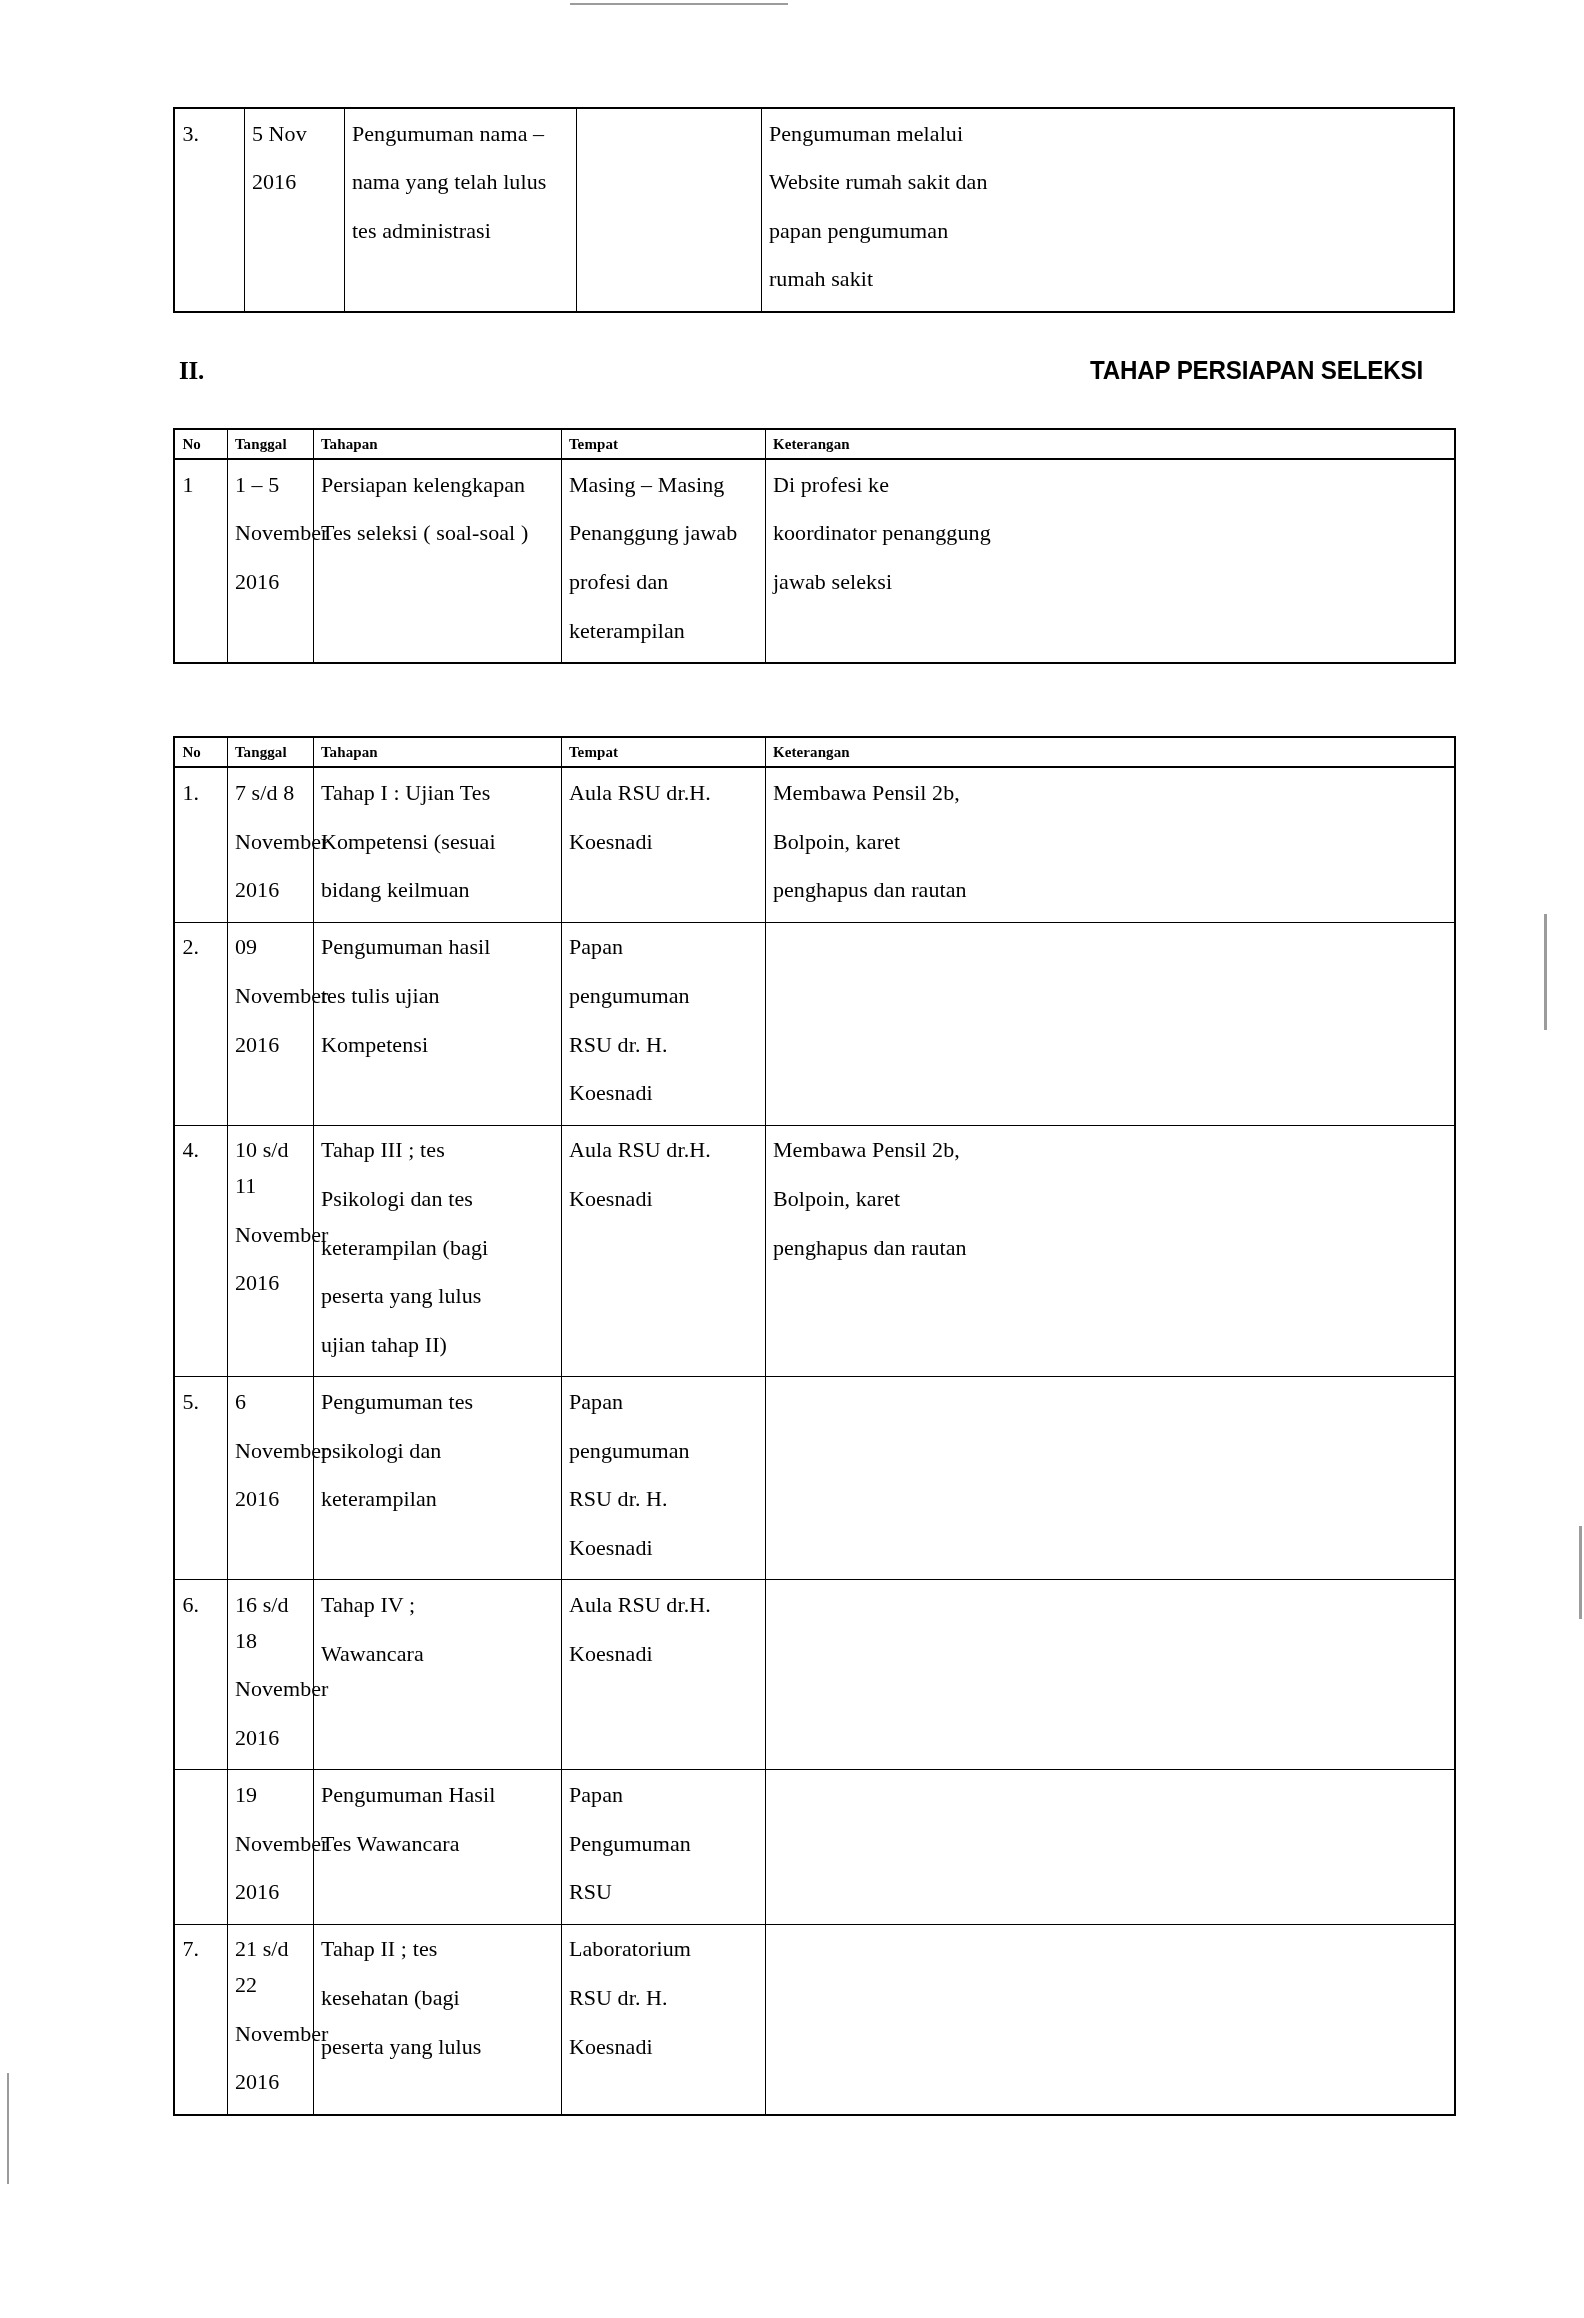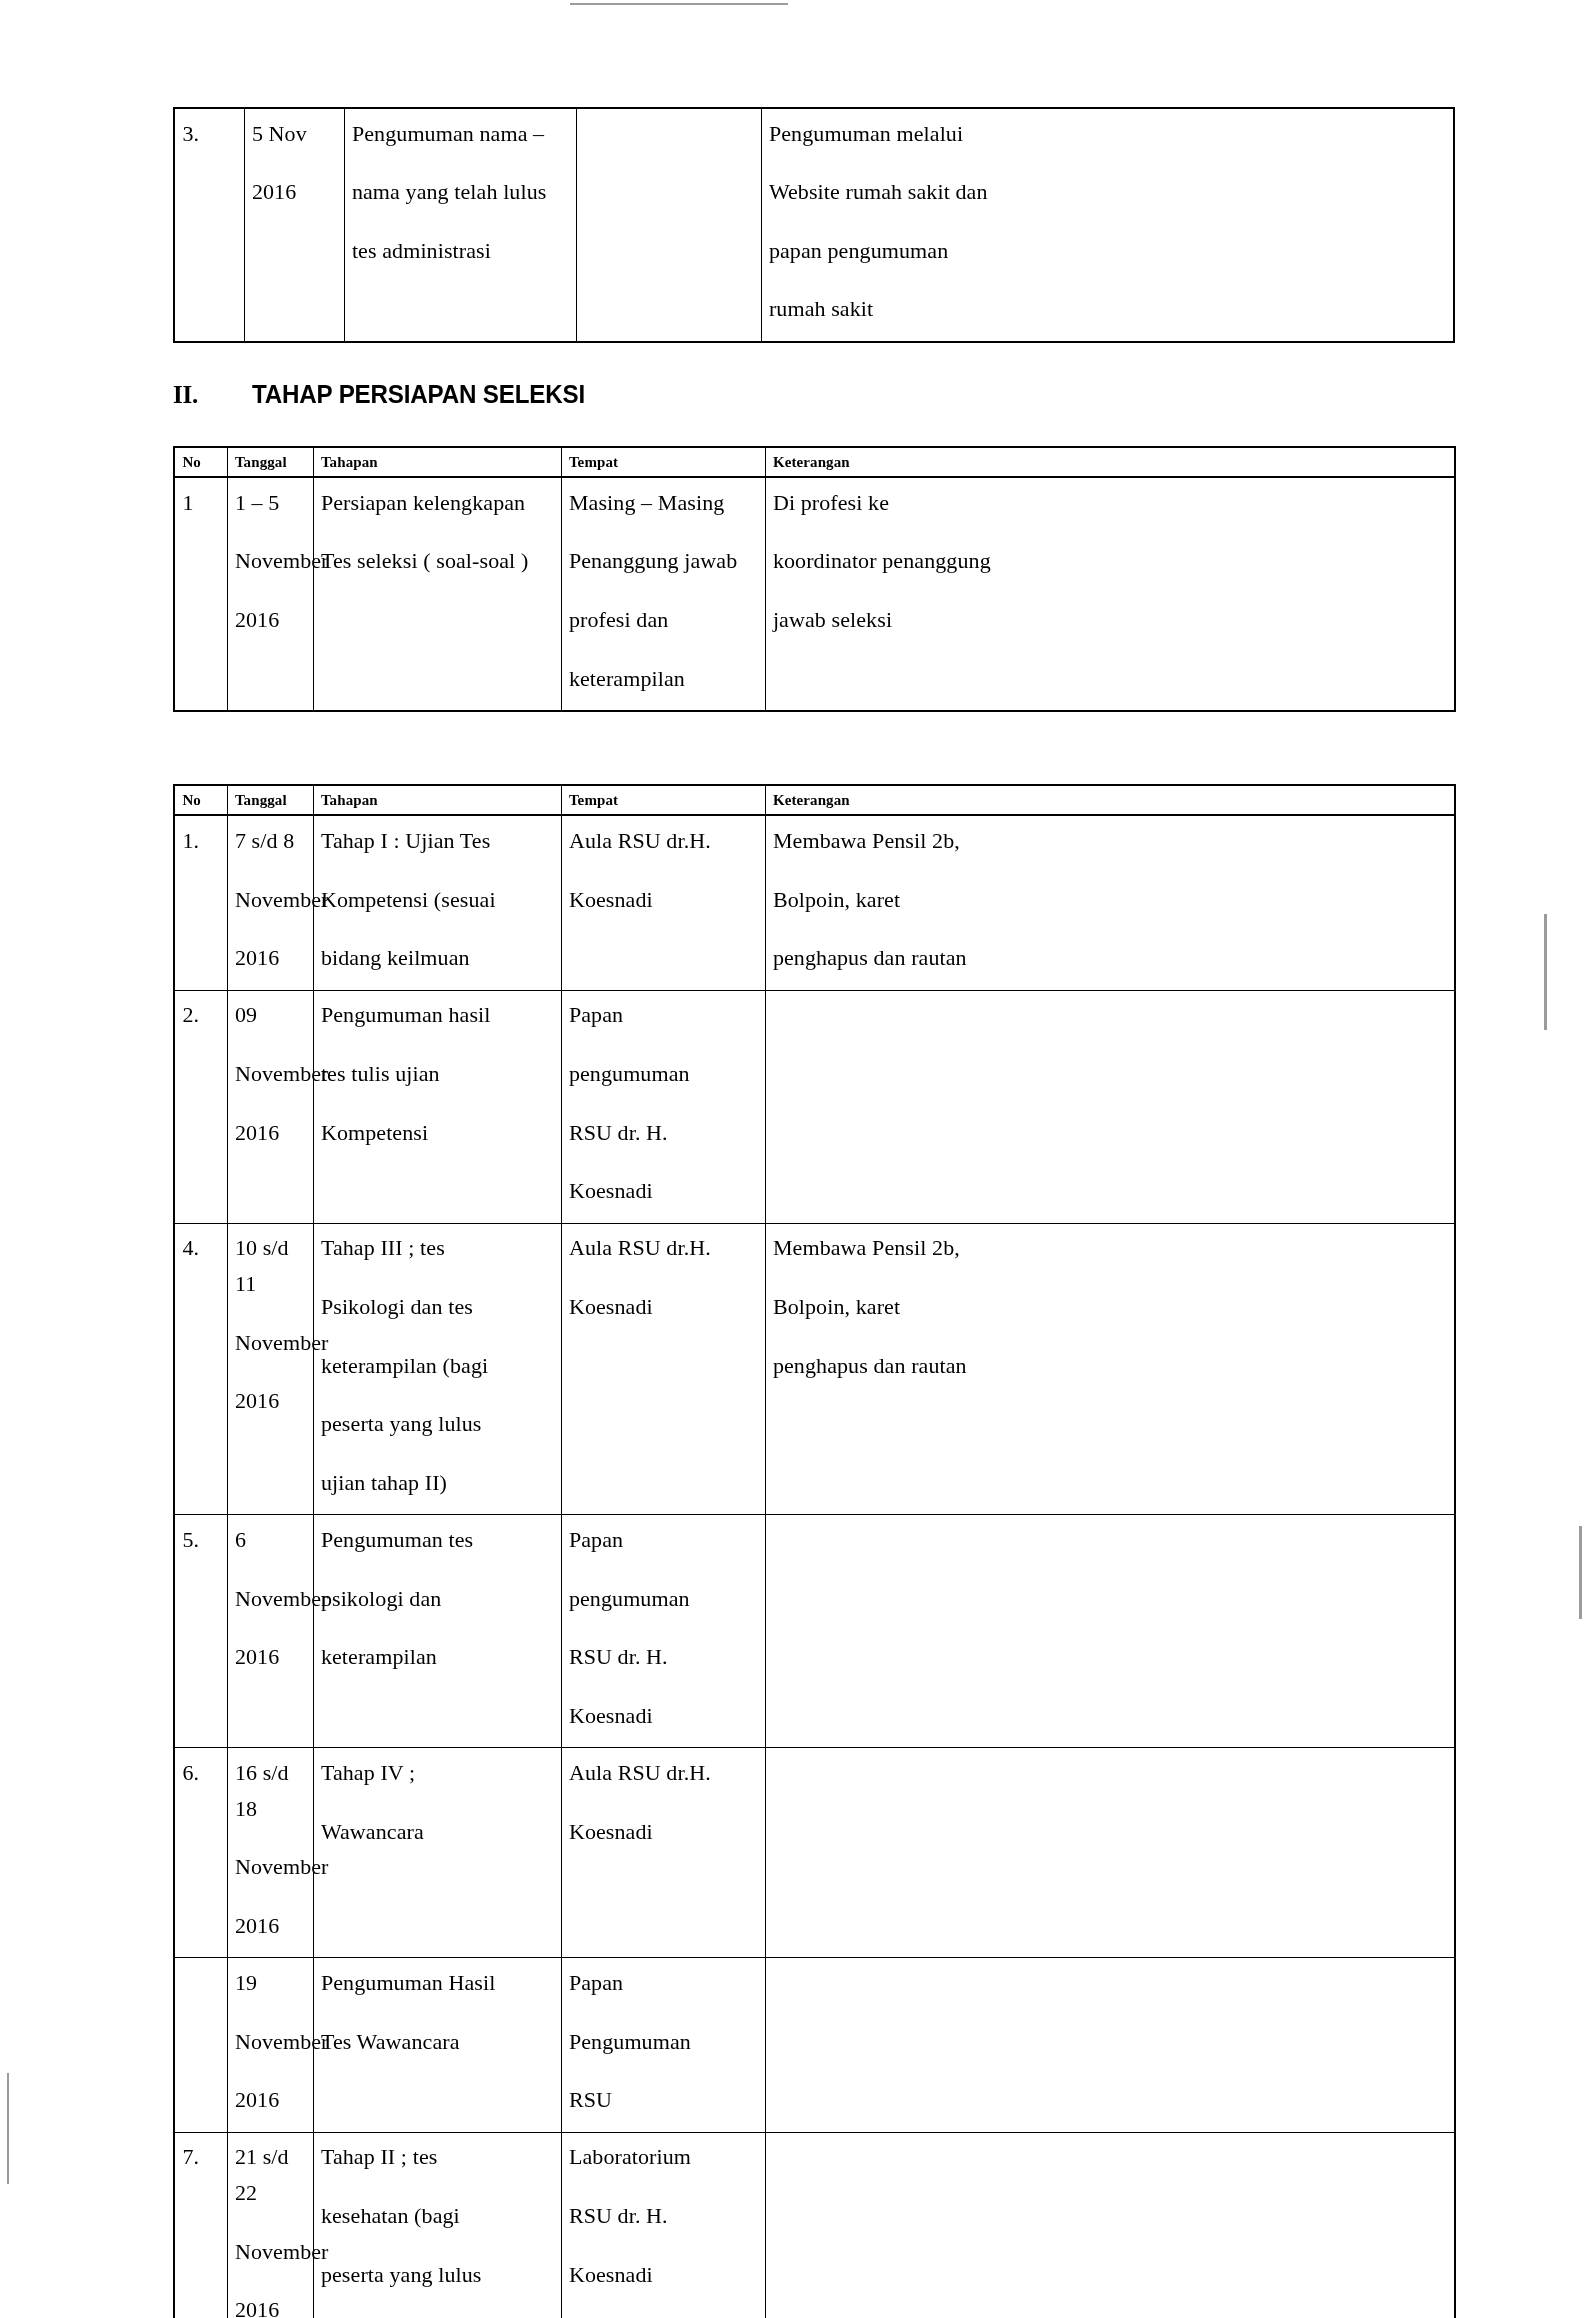--- a/index.html
+++ b/index.html
@@ -69,32 +69,33 @@
   col.c-ket  { width: 690px; }
 
   
   col.t1-no  { width: 70px; }
   col.t1-tgl { width: 100px; }
   col.t1-thp { width: 232px; }
   col.t1-tmp { width: 185px; }
   col.t1-ket { width: 693px; }
 
   .cellline { display: block; }
-  .cellline + .cellline { margin-top: 23px; }
+  .cellline + .cellline { margin-top: 13px; }
 
   
   .section-heading {
     display: flex;
     align-items: baseline;
     font-family: "Liberation Sans", "DejaVu Sans", sans-serif;
     font-weight: bold;
     font-size: 26px;
     letter-spacing: -0.2px;
-    margin: 0;
+    margin: 6px;
     padding: 0;
+    justify-content: space-between;
   }
   .section-heading .num {
     width: 79px;
     flex: 0 0 79px;
     font-family: "Liberation Serif", "DejaVu Serif", serif;
     font-weight: bold;
     font-size: 25px;
   }
   .section-heading .title {
     font-family: "Liberation Sans", "DejaVu Sans", sans-serif;

